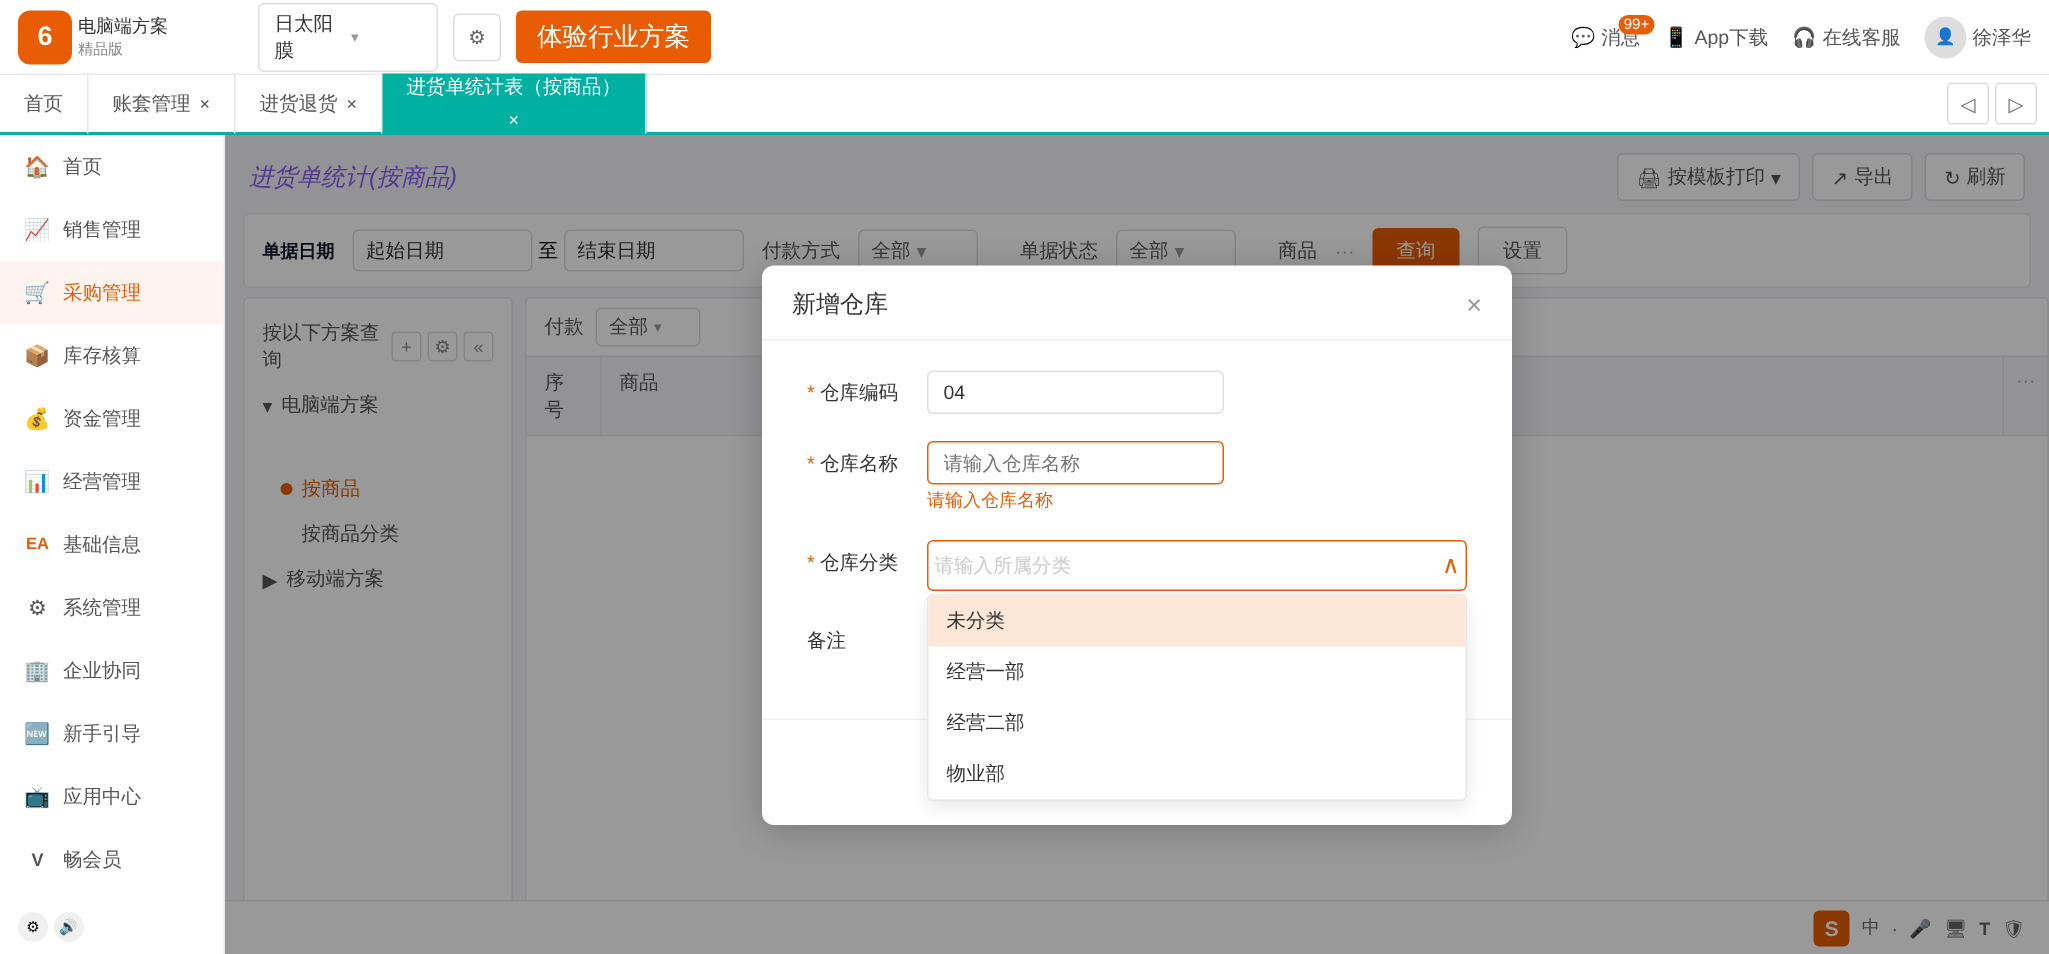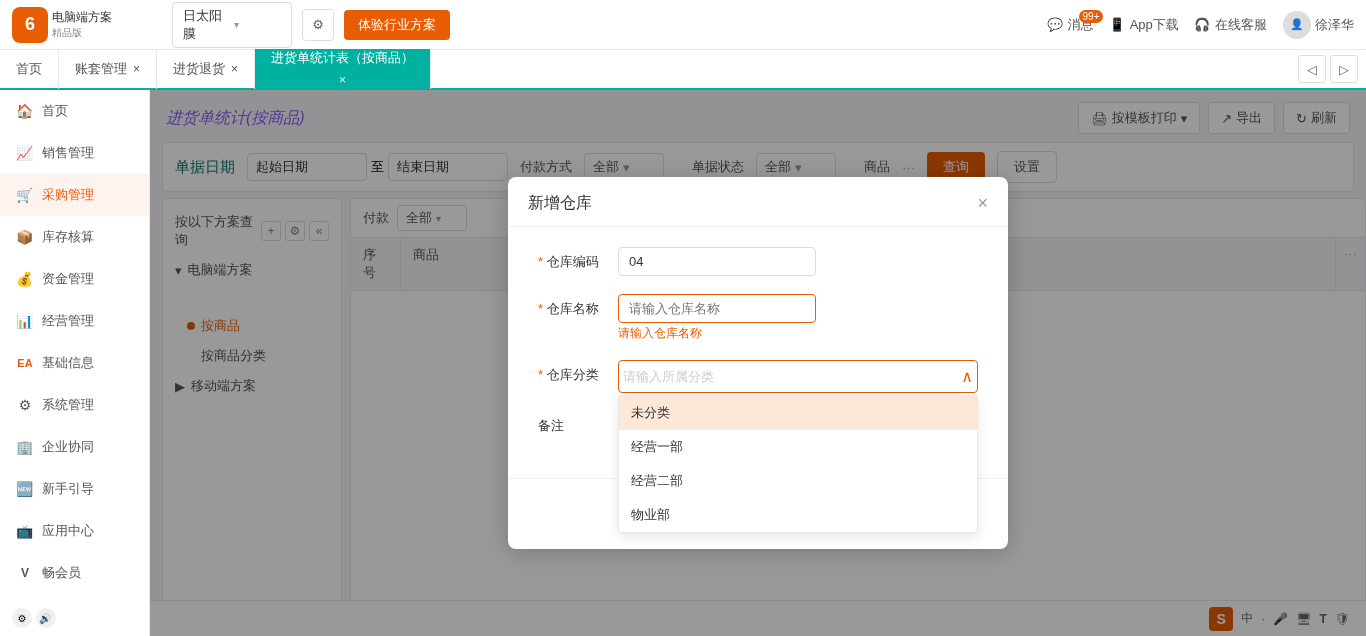--- a/index.html
+++ b/index.html
@@ -32,21 +32,21 @@
     .arrow-down { color: #999; font-size: 10px; }
 
     .gear-btn {
       width: 32px; height: 32px; border: 1px solid #ddd; border-radius: 4px;
       display: flex; align-items: center; justify-content: center; cursor: pointer;
       color: #666; background: #fff;
     }
 
     .trial-btn {
       background: #e85d04; color: #fff; border: none; border-radius: 4px;
-      padding: 6px 14px; cursor: pointer; font-size: 13px;
+      padding: 6px 14px; cursor: pointer; font-size: 17px;
     }
 
     .top-right { display: flex; align-items: center; gap: 16px; margin-left: auto; }
     .top-right-item { display: flex; align-items: center; gap: 4px; color: #555; cursor: pointer; font-size: 13px; position: relative; }
     .badge { background: #e85d04; color: #fff; font-size: 10px; padding: 1px 4px; border-radius: 8px; position: absolute; top: -6px; right: -10px; }
     .avatar { width: 28px; height: 28px; border-radius: 50%; background: #ddd; display: flex; align-items: center; justify-content: center; font-size: 11px; color: #666; }
 
     
     .tab-bar {
       display: flex; align-items: center; height: 40px;
@@ -307,21 +307,21 @@
         </div>
         <div class="action-btn">
           <span>↻</span>
           <span>刷新</span>
         </div>
       </div>
     </div>
 
     <div style="background:#fff;margin:0 12px 6px;border:1px solid #e8e8e8;border-radius:4px;padding:8px 12px;">
       <div style="display:flex;gap:12px;align-items:center;flex-wrap:wrap;">
-        <span style="color:#0f766e;font-size:15px;">单据日期</span>
+        <span style="color:#0f172a;font-size:12px;font-weight:bold;">单据日期</span>
         <div style="display:flex;gap:4px;align-items:center;">
           <div style="border:1px solid #ddd;border-radius:4px;padding:4px 24px 4px 8px;min-width:120px;cursor:pointer;background:#fff;position:relative;color:#333;">
             <span>起始日期</span>
           </div>
           <span>至</span>
           <div style="border:1px solid #ddd;border-radius:4px;padding:4px 24px 4px 8px;min-width:120px;cursor:pointer;background:#fff;color:#333;">
             <span>结束日期</span>
           </div>
         </div>
         <span style="color:#555;font-size:13px;">付款方式</span>

